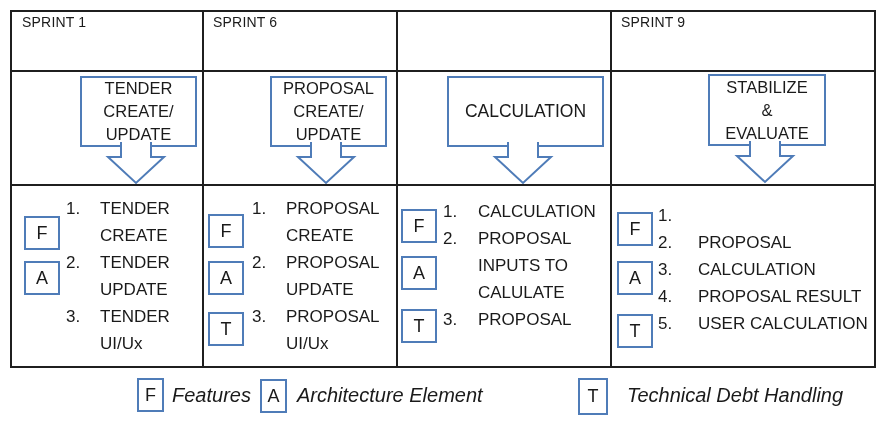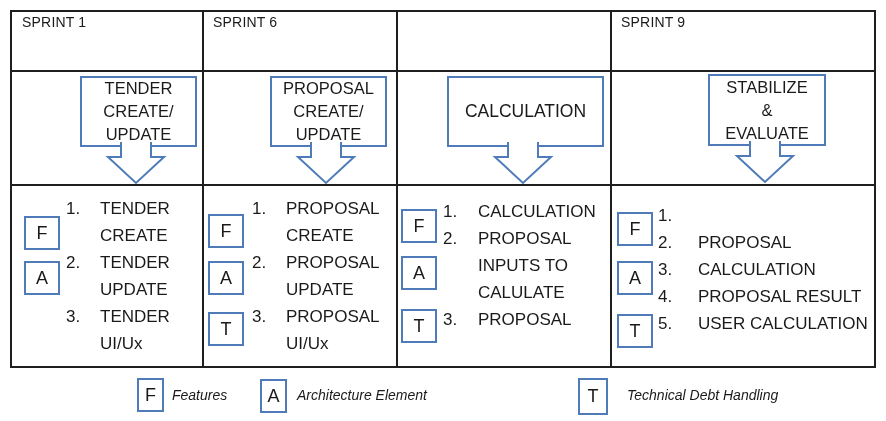--- a/index.html
+++ b/index.html
@@ -50,21 +50,21 @@
   .item .num{flex:none;width:34px;}
   .items.c3 .item .num{width:35px;}
   .items.c4 .item .num{width:40px;}
   .item .txt{white-space:pre-line;flex:1;}
   
   .legend-box{position:absolute;border:2px solid #4f7cb8;background:#fff;
     text-align:center;font-size:18px;}
   .lb-f{left:137px;top:378px;width:23px;height:30px;line-height:30px;}
   .lb-a{left:260px;top:379px;width:23px;height:30px;line-height:30px;}
   .lb-t{left:578px;top:378px;width:26px;height:33px;line-height:33px;}
-  .legend-label{position:absolute;font-style:italic;font-size:14px;line-height:34px;top:378px;}
+  .legend-label{position:absolute;font-style:italic;font-size:20px;line-height:34px;top:378px;}
   .ll-f{left:172px}.ll-a{left:297px}.ll-t{left:627px}
 </style>
 </head>
 <body>
 
 <div id="frame">
 
   <div class="tbl"></div>
   <div class="vline v1"></div>
   <div class="vline v2"></div>

